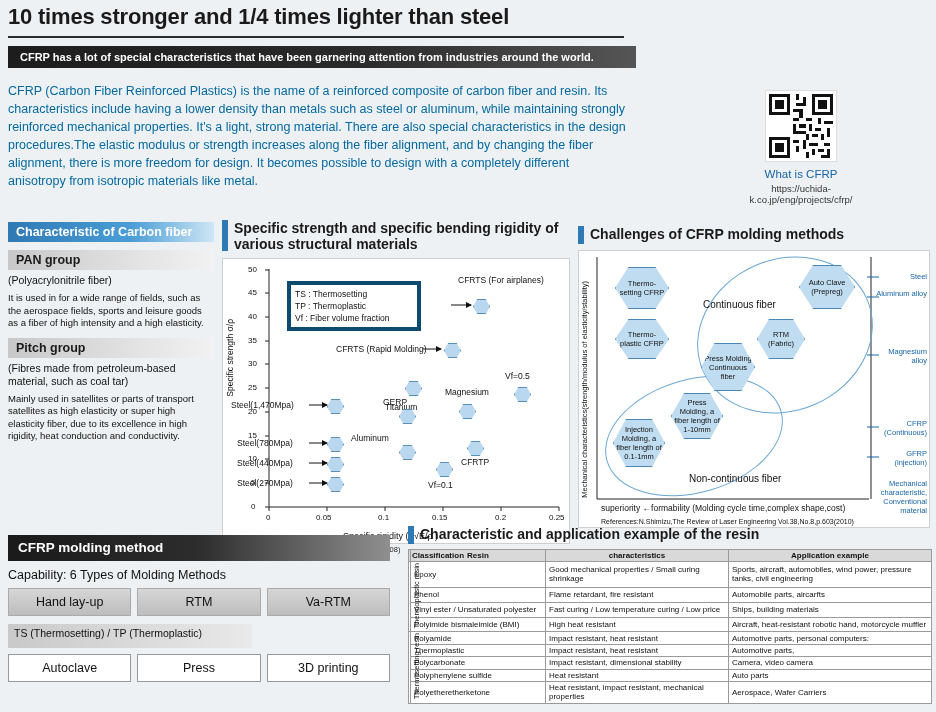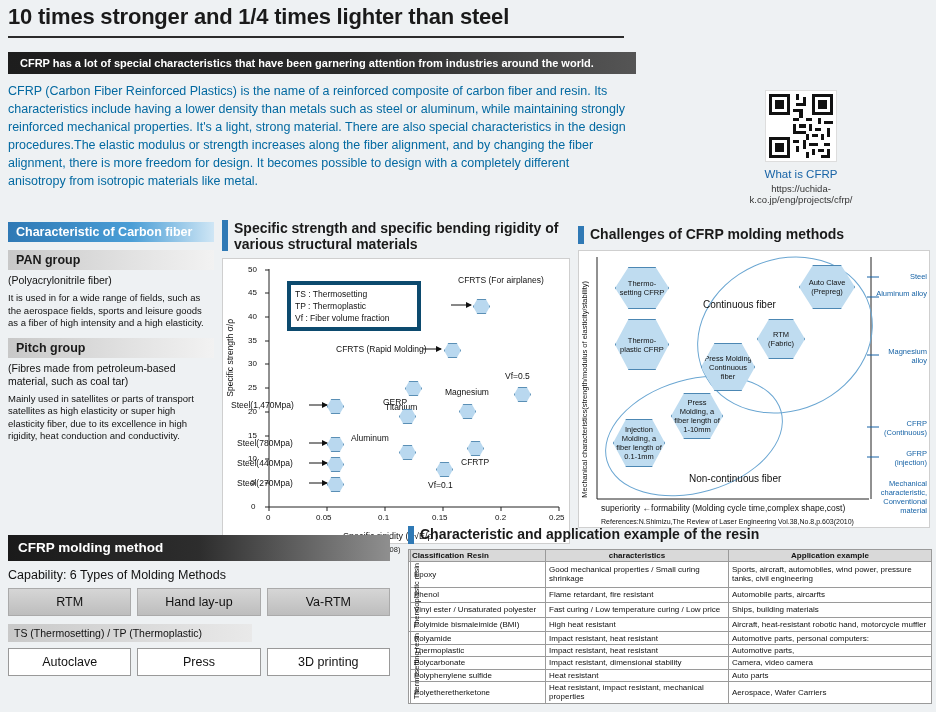--- a/index.html
+++ b/index.html
@@ -10,21 +10,21 @@
     font-size:11px;color:#111;
     overflow:hidden;position:relative;
   }
   
   .page-title{
     position:absolute;left:8px;top:4px;width:620px;
     font-size:22px;font-weight:bold;color:#1a1a1a;letter-spacing:-0.2px;
   }
   .title-rule{position:absolute;left:8px;top:36px;width:616px;height:2px;background:#2b2b2b;}
   .subtitle-bar{
-    position:absolute;left:8px;top:52px;width:628px;height:22px;
+    position:absolute;left:8px;top:46px;width:628px;height:22px;
     background:linear-gradient(90deg,#1d1d1d 0%,#2a2a2a 55%,#555 100%);
     color:#fff;font-size:11px;font-weight:bold;line-height:22px;padding-left:12px;
     box-sizing:border-box;
   }
   .intro{
     position:absolute;left:8px;top:82px;width:622px;
     font-size:12.5px;line-height:18px;color:#0369a1;
   }
   
   .qr-wrap{position:absolute;left:735px;top:90px;width:132px;text-align:center;}
@@ -118,21 +118,21 @@
   #molding-panel{position:absolute;left:8px;top:528px;width:382px;}
   #molding-panel .hdr-dark{width:382px;}
   .cap-text{font-size:12.5px;margin-top:7px;}
   .btn-row{display:flex;gap:6px;margin-top:6px;}
   .gbtn{
     flex:1;height:26px;line-height:26px;text-align:center;
     background:linear-gradient(180deg,#d6d6d6,#bdbdbd);
     border:1px solid #aaa;font-size:12.5px;color:#111;
   }
   .ts-tp-label{
-    margin-top:8px;width:244px;height:18px;line-height:18px;
+    margin-top:8px;width:244px;height:24px;line-height:18px;
     background:linear-gradient(90deg,#c9c9c9,#e9e9e9);
     font-size:10.5px;padding-left:6px;box-sizing:border-box;
   }
   .wbtn-row{display:flex;gap:6px;margin-top:6px;}
   .wbtn{
     flex:1;height:26px;line-height:26px;text-align:center;background:#fff;
     border:1px solid #999;font-size:12.5px;color:#111;
   }
 
   
@@ -357,42 +357,42 @@
     <div class="chal-x-title">superiority ←formability (Molding cycle time,complex shape,cost)</div>
     <div class="chal-ref">References:N.Shimizu,The Review of Laser Engineering Vol.38,No.8,p.603(2010)</div>
 
     <div class="ellipse" style="left:116px;top:8px;width:178px;height:150px;transform:rotate(-24deg);"></div>
     <div class="ellipse" style="left:24px;top:128px;width:180px;height:112px;transform:rotate(-16deg);"></div>
 
     <div class="chal-note" style="left:124px;top:48px;">Continuous fiber</div>
     <div class="chal-note" style="left:110px;top:222px;">Non-continuous fiber</div>
 
     <div class="hexbig" style="left:36px;top:16px;width:54px;height:42px;">Thermo-setting CFRP</div>
-    <div class="hexbig" style="left:36px;top:68px;width:54px;height:51px;">Thermo-plastic CFRP</div>
+    <div class="hexbig" style="left:36px;top:68px;width:54px;height:40px;">Thermo-plastic CFRP</div>
     <div class="hexbig" style="left:220px;top:14px;width:56px;height:44px;">Auto Clave (Prepreg)</div>
     <div class="hexbig" style="left:178px;top:68px;width:48px;height:40px;">RTM (Fabric)</div>
     <div class="hexbig" style="left:122px;top:92px;width:54px;height:48px;">Press Molding Continuous fiber</div>
     <div class="hexbig" style="left:92px;top:142px;width:52px;height:46px;">Press Molding, a fiber length of 1-10mm</div>
     <div class="hexbig" style="left:34px;top:168px;width:52px;height:48px;">Injection Molding, a fiber length of 0.1-1mm</div>
 
     <div class="right-axis" style="top:21px;width:52px;">Steel</div>
     <div class="right-axis" style="top:38px;width:52px;">Aluminum alloy</div>
     <div class="right-axis" style="top:96px;width:52px;">Magnesium alloy</div>
     <div class="right-axis" style="top:168px;width:52px;">CFRP (Continuous)</div>
     <div class="right-axis" style="top:198px;width:52px;">GFRP (injection)</div>
     <div class="right-axis" style="top:228px;width:52px;color:#1763a6;">Mechanical characteristic, Conventional material</div>
   </div>
 </div>
 
 <div id="molding-panel">
   <div class="hdr-dark">CFRP molding method</div>
   <div class="cap-text">Capability: 6 Types of Molding Methods</div>
   <div class="btn-row">
+    <div class="gbtn">Hand lay-up</div>
     <div class="gbtn">RTM</div>
-    <div class="gbtn">Hand lay-up</div>
     <div class="gbtn">Va-RTM</div>
   </div>
   <div class="ts-tp-label">TS (Thermosetting) / TP (Thermoplastic)</div>
   <div class="wbtn-row">
     <div class="wbtn">Autoclave</div>
     <div class="wbtn">Press</div>
     <div class="wbtn">3D printing</div>
   </div>
 </div>
 

